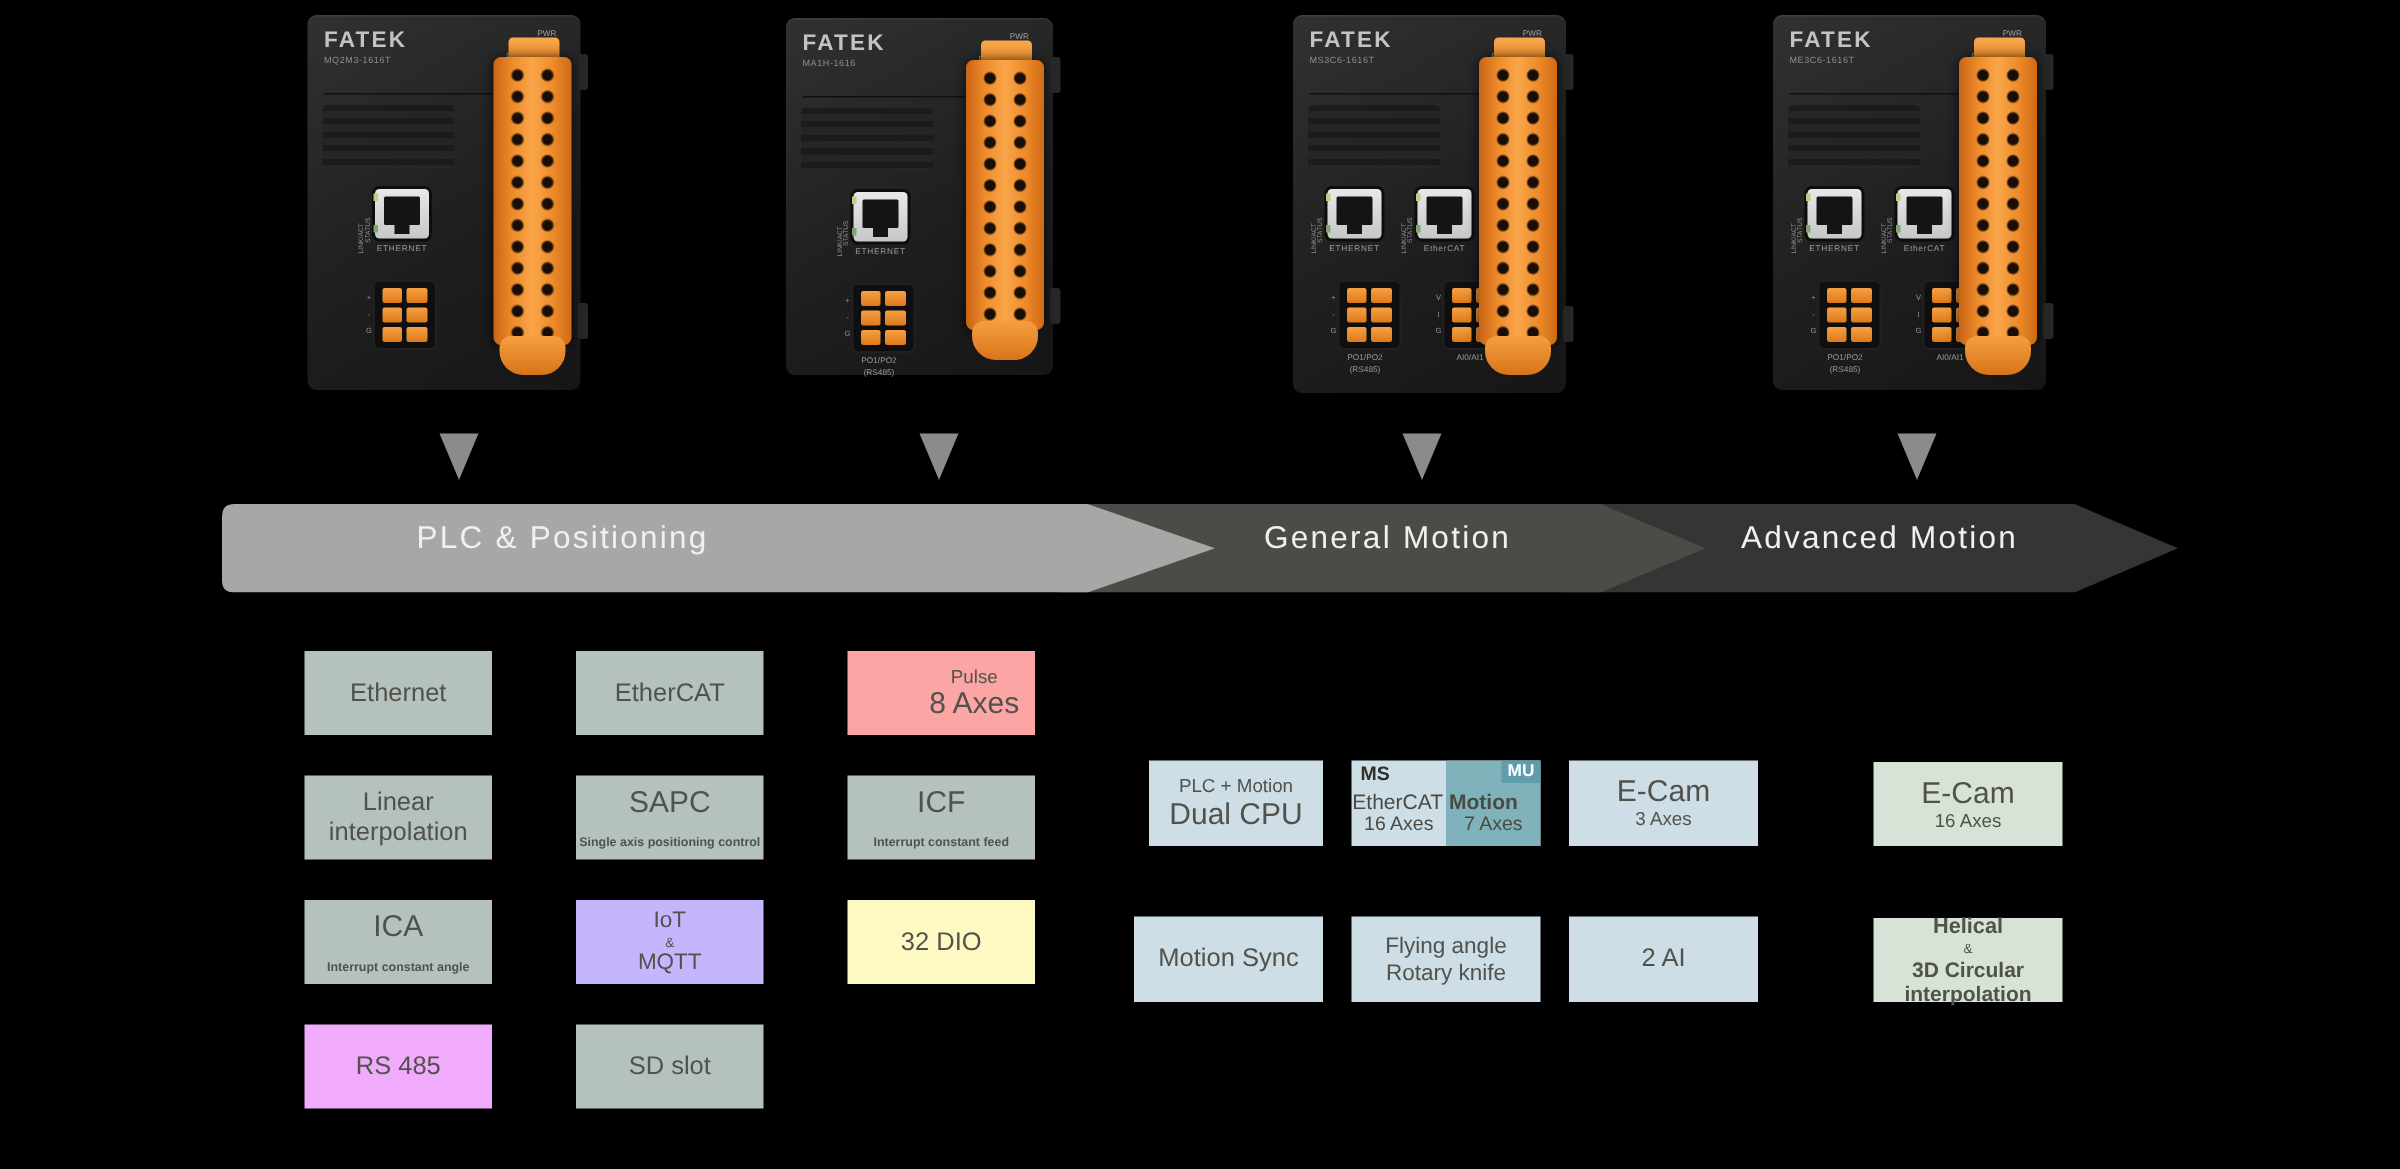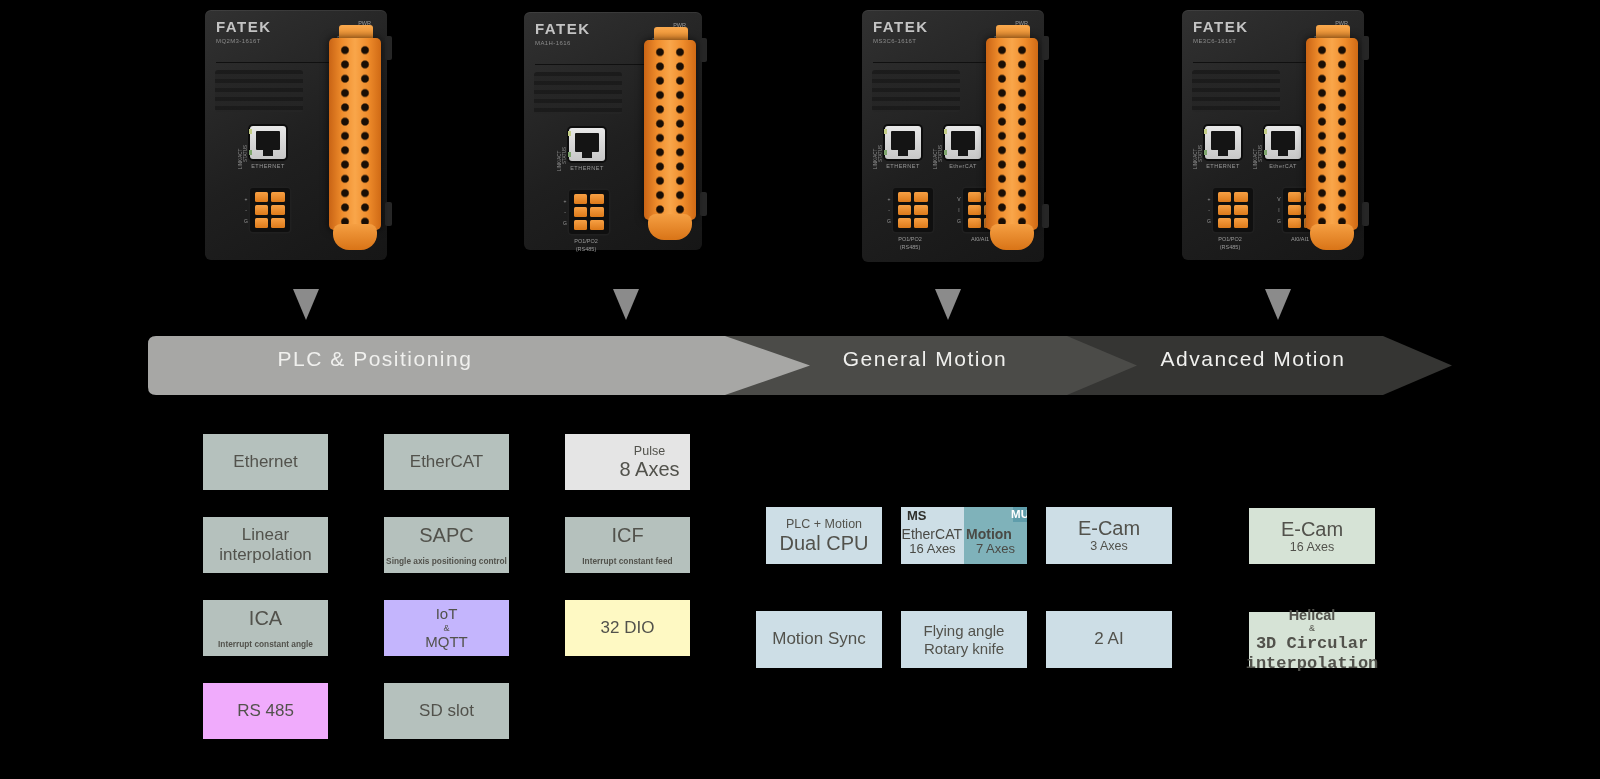--- a/index.html
+++ b/index.html
@@ -84,27 +84,27 @@
   .g3{left:1249px;top:508px;grid-template-columns:126px;row-gap:48px;grid-auto-rows:56px;}
   .box{display:flex;flex-direction:column;align-items:center;justify-content:center;text-align:center;
        color:#52524c;line-height:1.15;}
   .ln-top{font-size:12.5px;}
   .ln-main{font-size:17px;line-height:1.18;}
   .ln-big{font-size:20px;line-height:1.1;}
   .ln-mid{font-size:15px;}
   .ln-midb{font-size:14.5px;font-weight:700;}
   .ln-sub{font-size:8.3px;font-weight:700;margin-top:11px;}
   .ln-amp{font-size:9px;line-height:1.2;}
-  .ln-small{font-size:17px;font-weight:700;font-family:Liberation Mono, monospace;}
+  .ln-small{font-size:14px;font-weight:700;}
 
   
   .msmu{position:relative;overflow:hidden;}
   .msmu-teal{position:absolute;left:50%;top:0;right:0;bottom:0;}
   .msmu-ms{position:absolute;left:6px;top:2px;font-size:13px;font-weight:700;color:#2f2f2b;}
-  .msmu-mu{position:absolute;right:0;top:0;width:14px;height:15px;color:#fff;font-weight:700;font-size:11.5px;
+  .msmu-mu{position:absolute;right:0;top:0;width:26px;height:15px;color:#fff;font-weight:700;font-size:11.5px;
            display:flex;align-items:center;justify-content:center;}
   .msmu-mid{position:absolute;top:19px;left:0;right:0;display:flex;font-size:14px;color:#4a4a45;}
   .msmu-mid .half-l{flex:1;text-align:right;padding-right:2px;}
   .msmu-mid .half-r{flex:1;text-align:left;padding-left:2px;font-weight:700;}
   .msmu-bottom{position:absolute;bottom:7px;left:0;right:0;display:flex;font-size:13px;color:#4a4a45;}
   .msmu-bottom .half-c{flex:1;text-align:center;}
 </style>
 </head>
 <body>
 
@@ -384,21 +384,21 @@
     <div class="banner-label bl3">Advanced Motion</div>
   </div>
 
   <div class="group g1">
       <div class="box" style="background: rgb(181, 193, 189);">
         <div class="ln-main">Ethernet</div>
       </div>
       <div class="box" style="background: rgb(181, 193, 189);">
         <div class="ln-main">EtherCAT</div>
       </div>
-      <div class="box" style="background: #e5e5e5; padding-left: 44px;">
+      <div class="box" style="background: #fca5a5; padding-left: 44px;">
         <div class="ln-top">Pulse</div>
         <div class="ln-big">8 Axes</div>
       </div>
       <div class="box" style="background: rgb(181, 193, 189);">
         <div class="ln-main">Linear interpolation</div>
       </div>
       <div class="box" style="background: rgb(181, 193, 189);">
         <div class="ln-big">SAPC</div>
         <div class="ln-sub">Single axis positioning control</div>
       </div>

